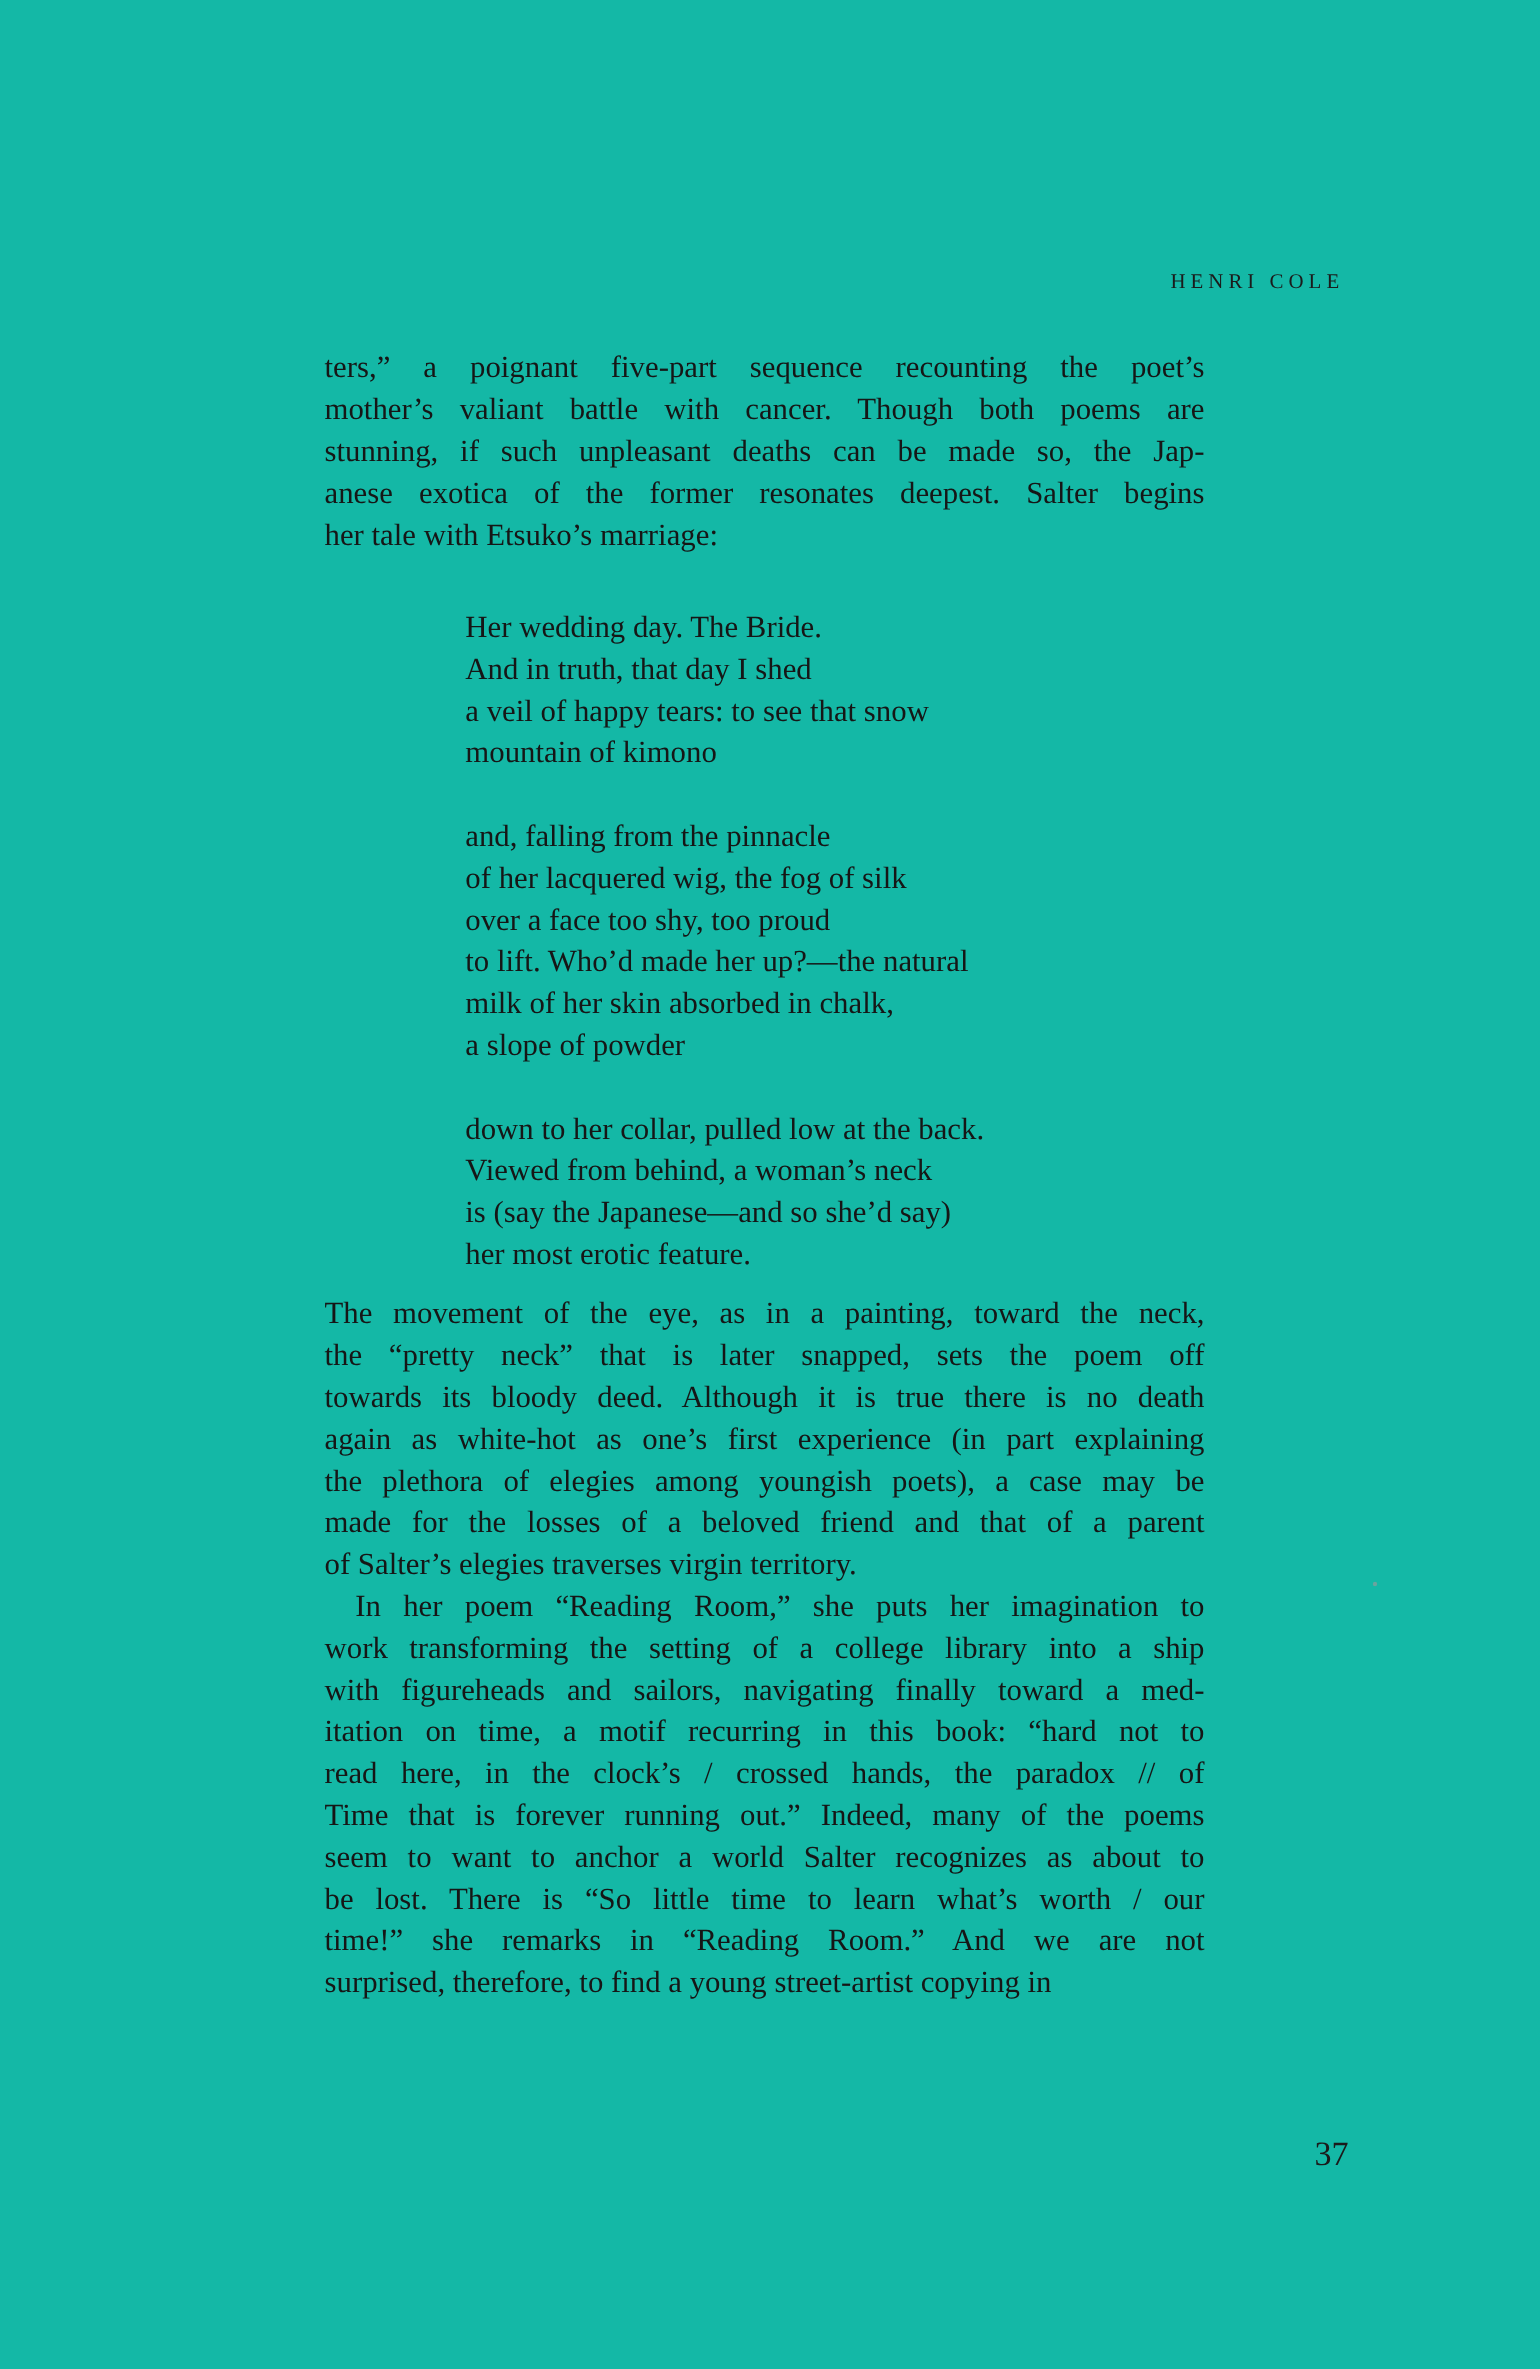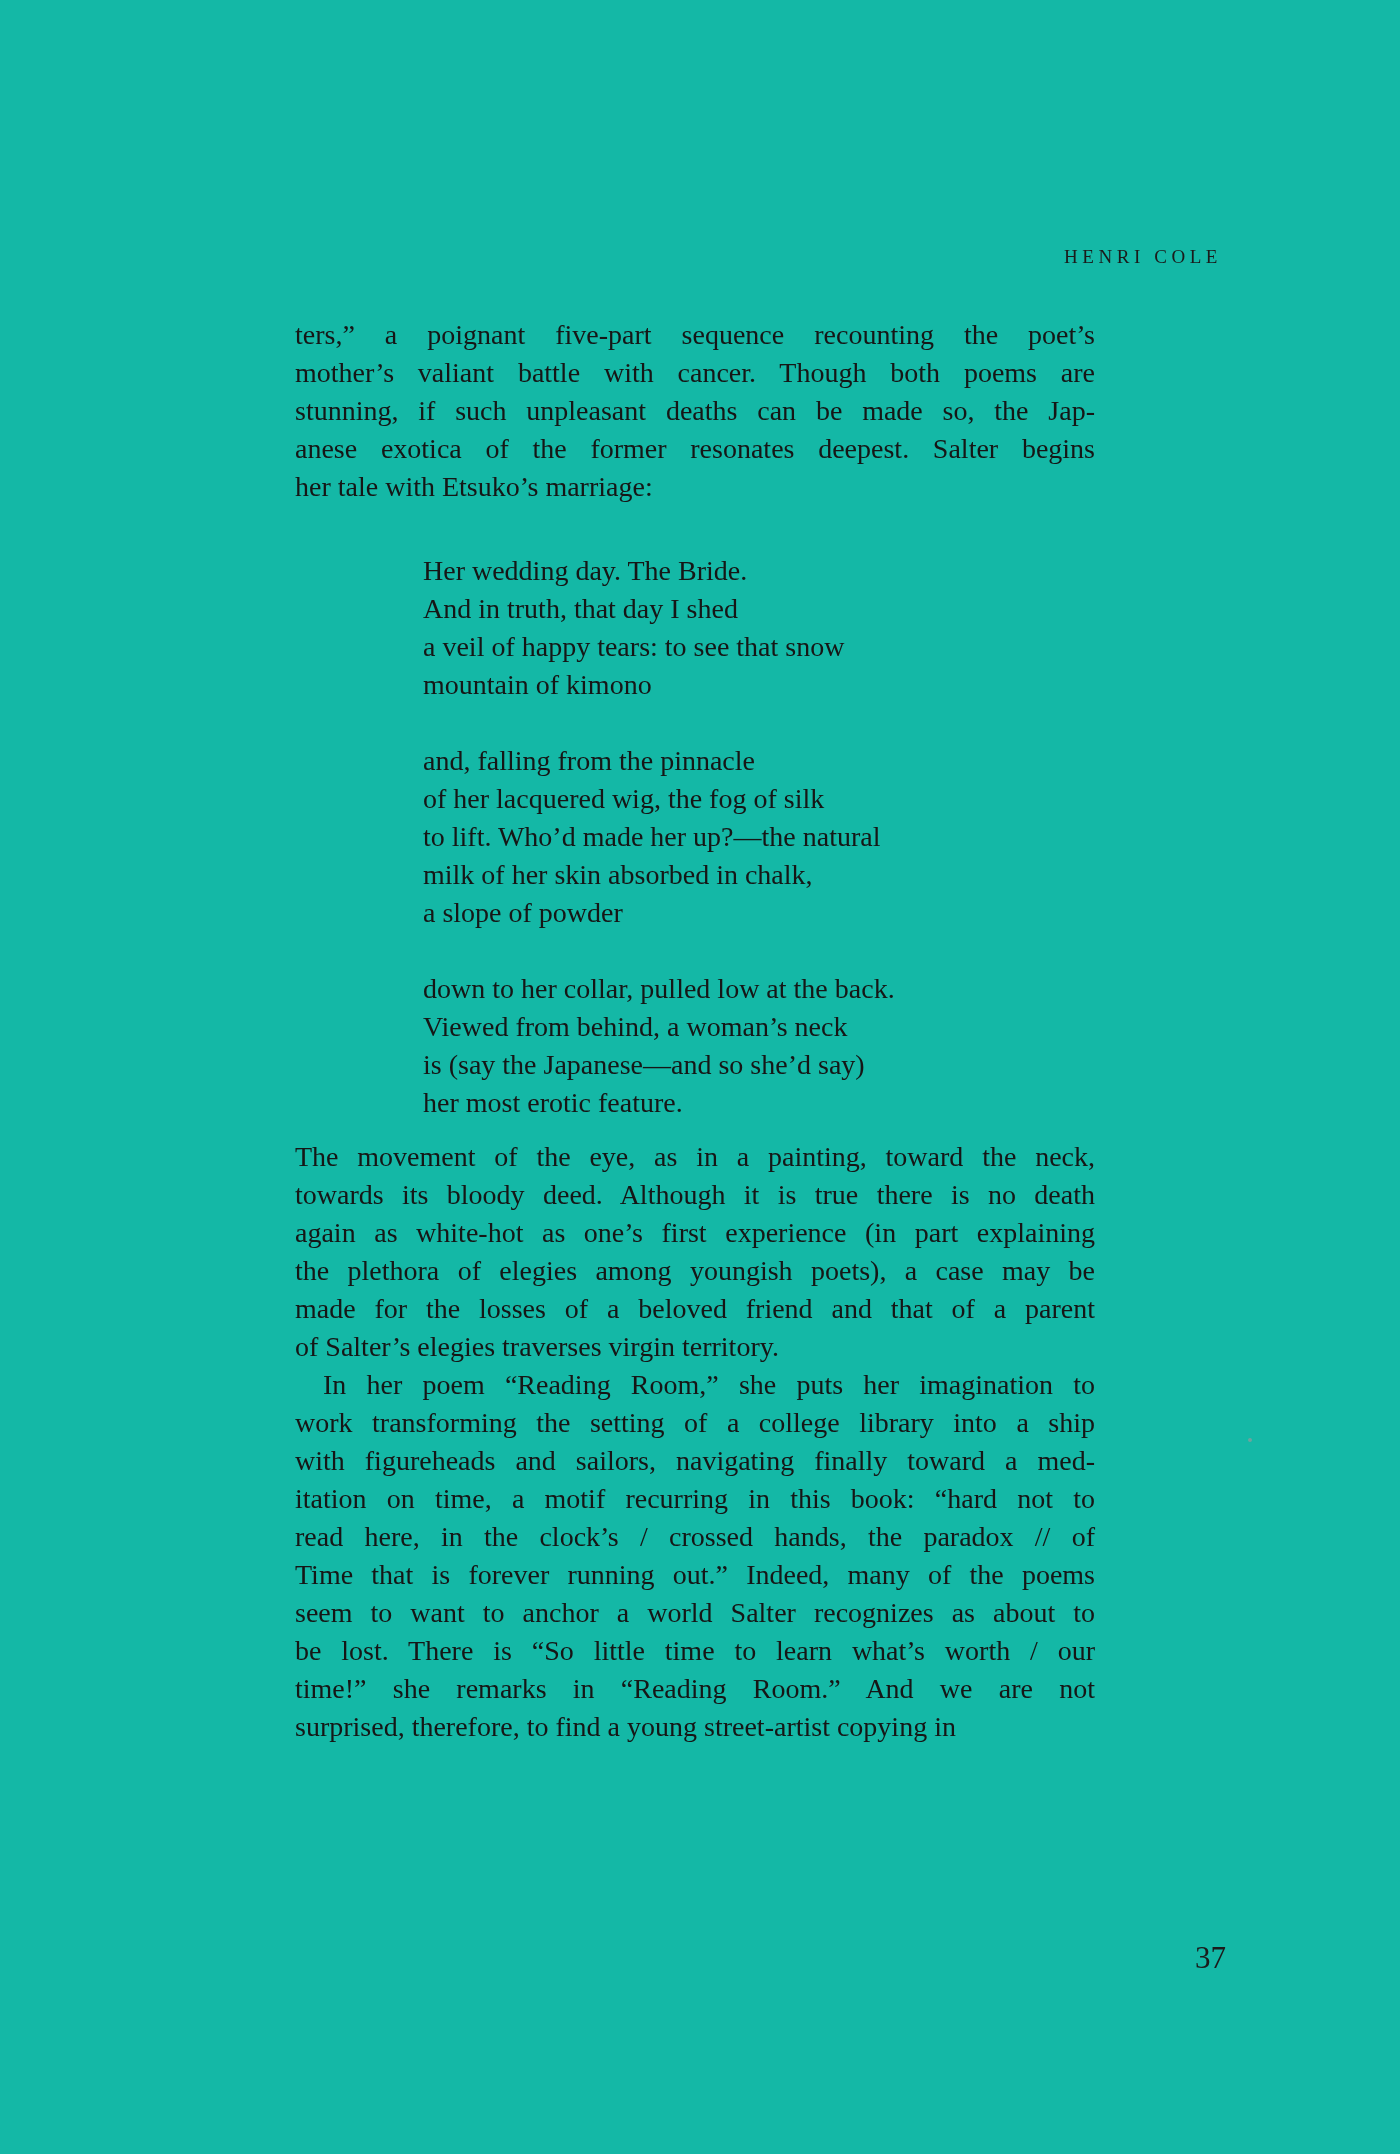--- a/index.html
+++ b/index.html
@@ -103,36 +103,38 @@
 
       <div class="vline">Her wedding day. The Bride.</div>
           <div class="vline">And in truth, that day I shed</div>
           <div class="vline">a veil of happy tears: to see that snow</div>
           <div class="vline">mountain of kimono</div>
         </div>
       <div class="stanza">
 
       <div class="vline">and, falling from the pinnacle</div>
           <div class="vline">of her lacquered wig, the fog of silk</div>
+          <div class="vline">over a face too shy, too proud</div>
           <div class="vline">to lift. Who’d made her up?—the natural</div>
           <div class="vline">milk of her skin absorbed in chalk,</div>
           <div class="vline">a slope of powder</div>
         </div>
       <div class="stanza">
 
       <div class="vline">down to her collar, pulled low at the back.</div>
           <div class="vline">Viewed from behind, a woman’s neck</div>
           <div class="vline">is (say the Japanese—and so she’d say)</div>
           <div class="vline">her most erotic feature.</div>
         </div>
     </div>
 
     <div class="para">
 
     <div class="pline">The movement of the eye, as in a painting, toward the neck,</div>
+        <div class="pline">the “pretty neck” that is later snapped, sets the poem off</div>
         <div class="pline">towards its bloody deed. Although it is true there is no death</div>
         <div class="pline">again as white-hot as one’s first experience (in part explaining</div>
         <div class="pline">the plethora of elegies among youngish poets), a case may be</div>
         <div class="pline">made for the losses of a beloved friend and that of a parent</div>
         <div class="pline">of Salter’s elegies traverses virgin territory.</div>
       </div>
 
     <div class="para indent-first">
 
     <div class="pline">In her poem “Reading Room,” she puts her imagination to</div>

